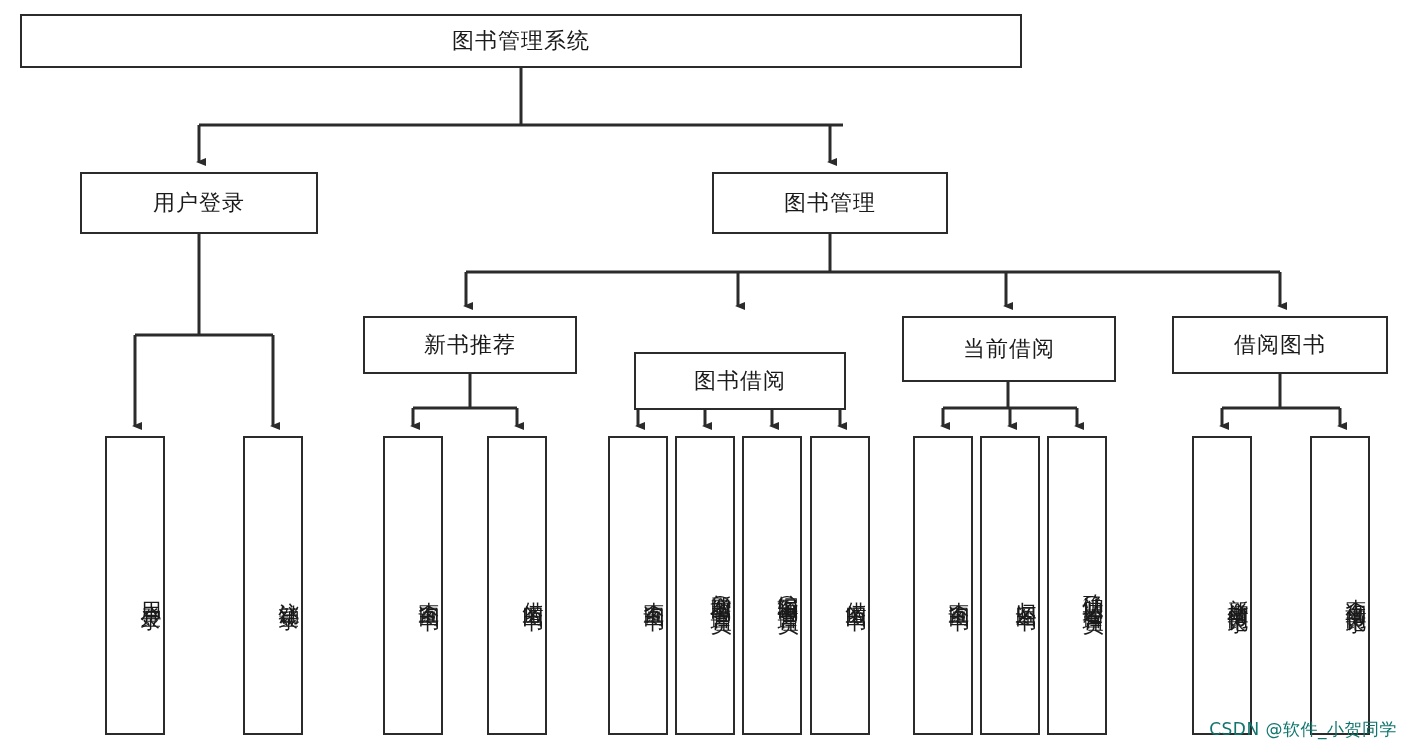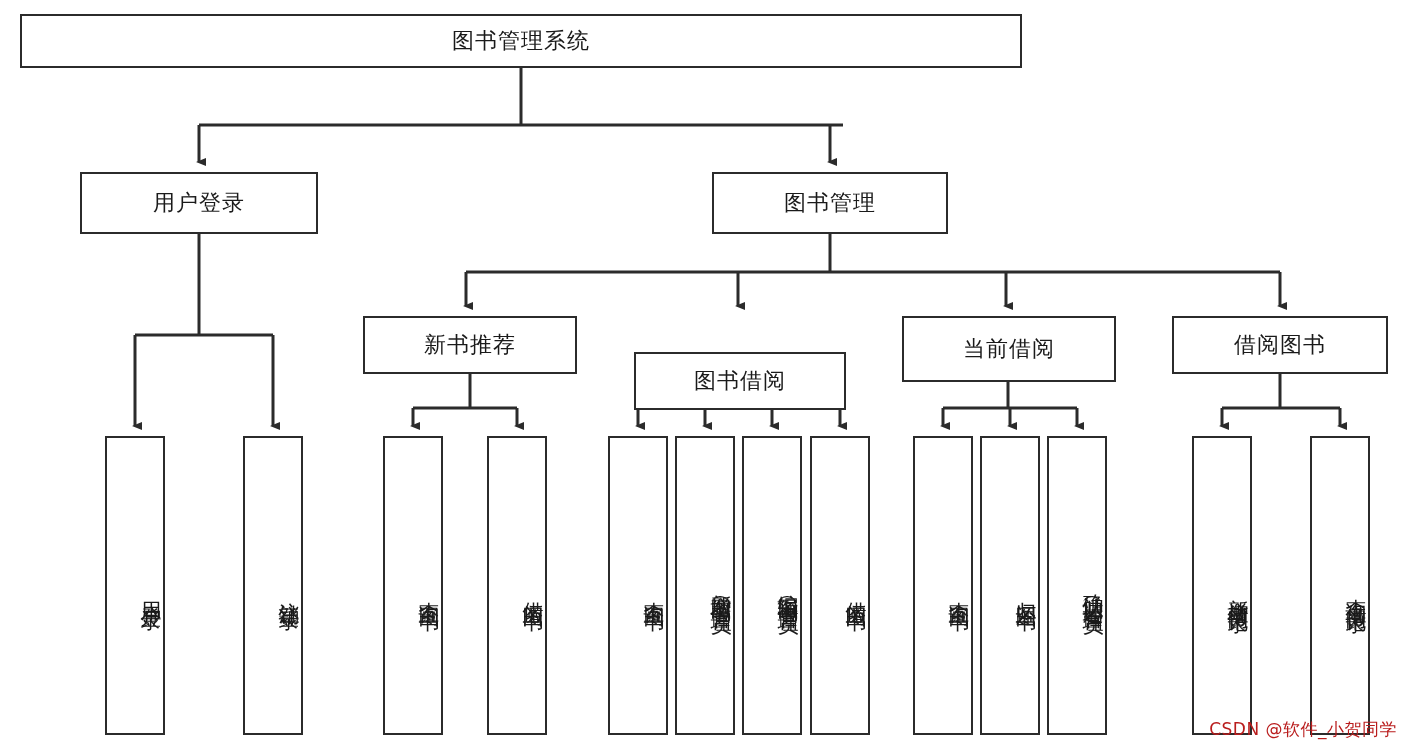--- a/index.html
+++ b/index.html
@@ -54,21 +54,21 @@
   .node.v .vtext {
     writing-mode: vertical-rl;
     text-orientation: upright;
     display: block;
   }
   .watermark {
     position: absolute;
     right: 8px;
     bottom: 6px;
     font-size: 17px;
-    color: #b91c1c;
+    color: #0f766e;
     letter-spacing: 0.5px;
     white-space: nowrap;
     user-select: none;
   }
 </style>
 </head>
 <body>
 
 <div id="canvas">
 

